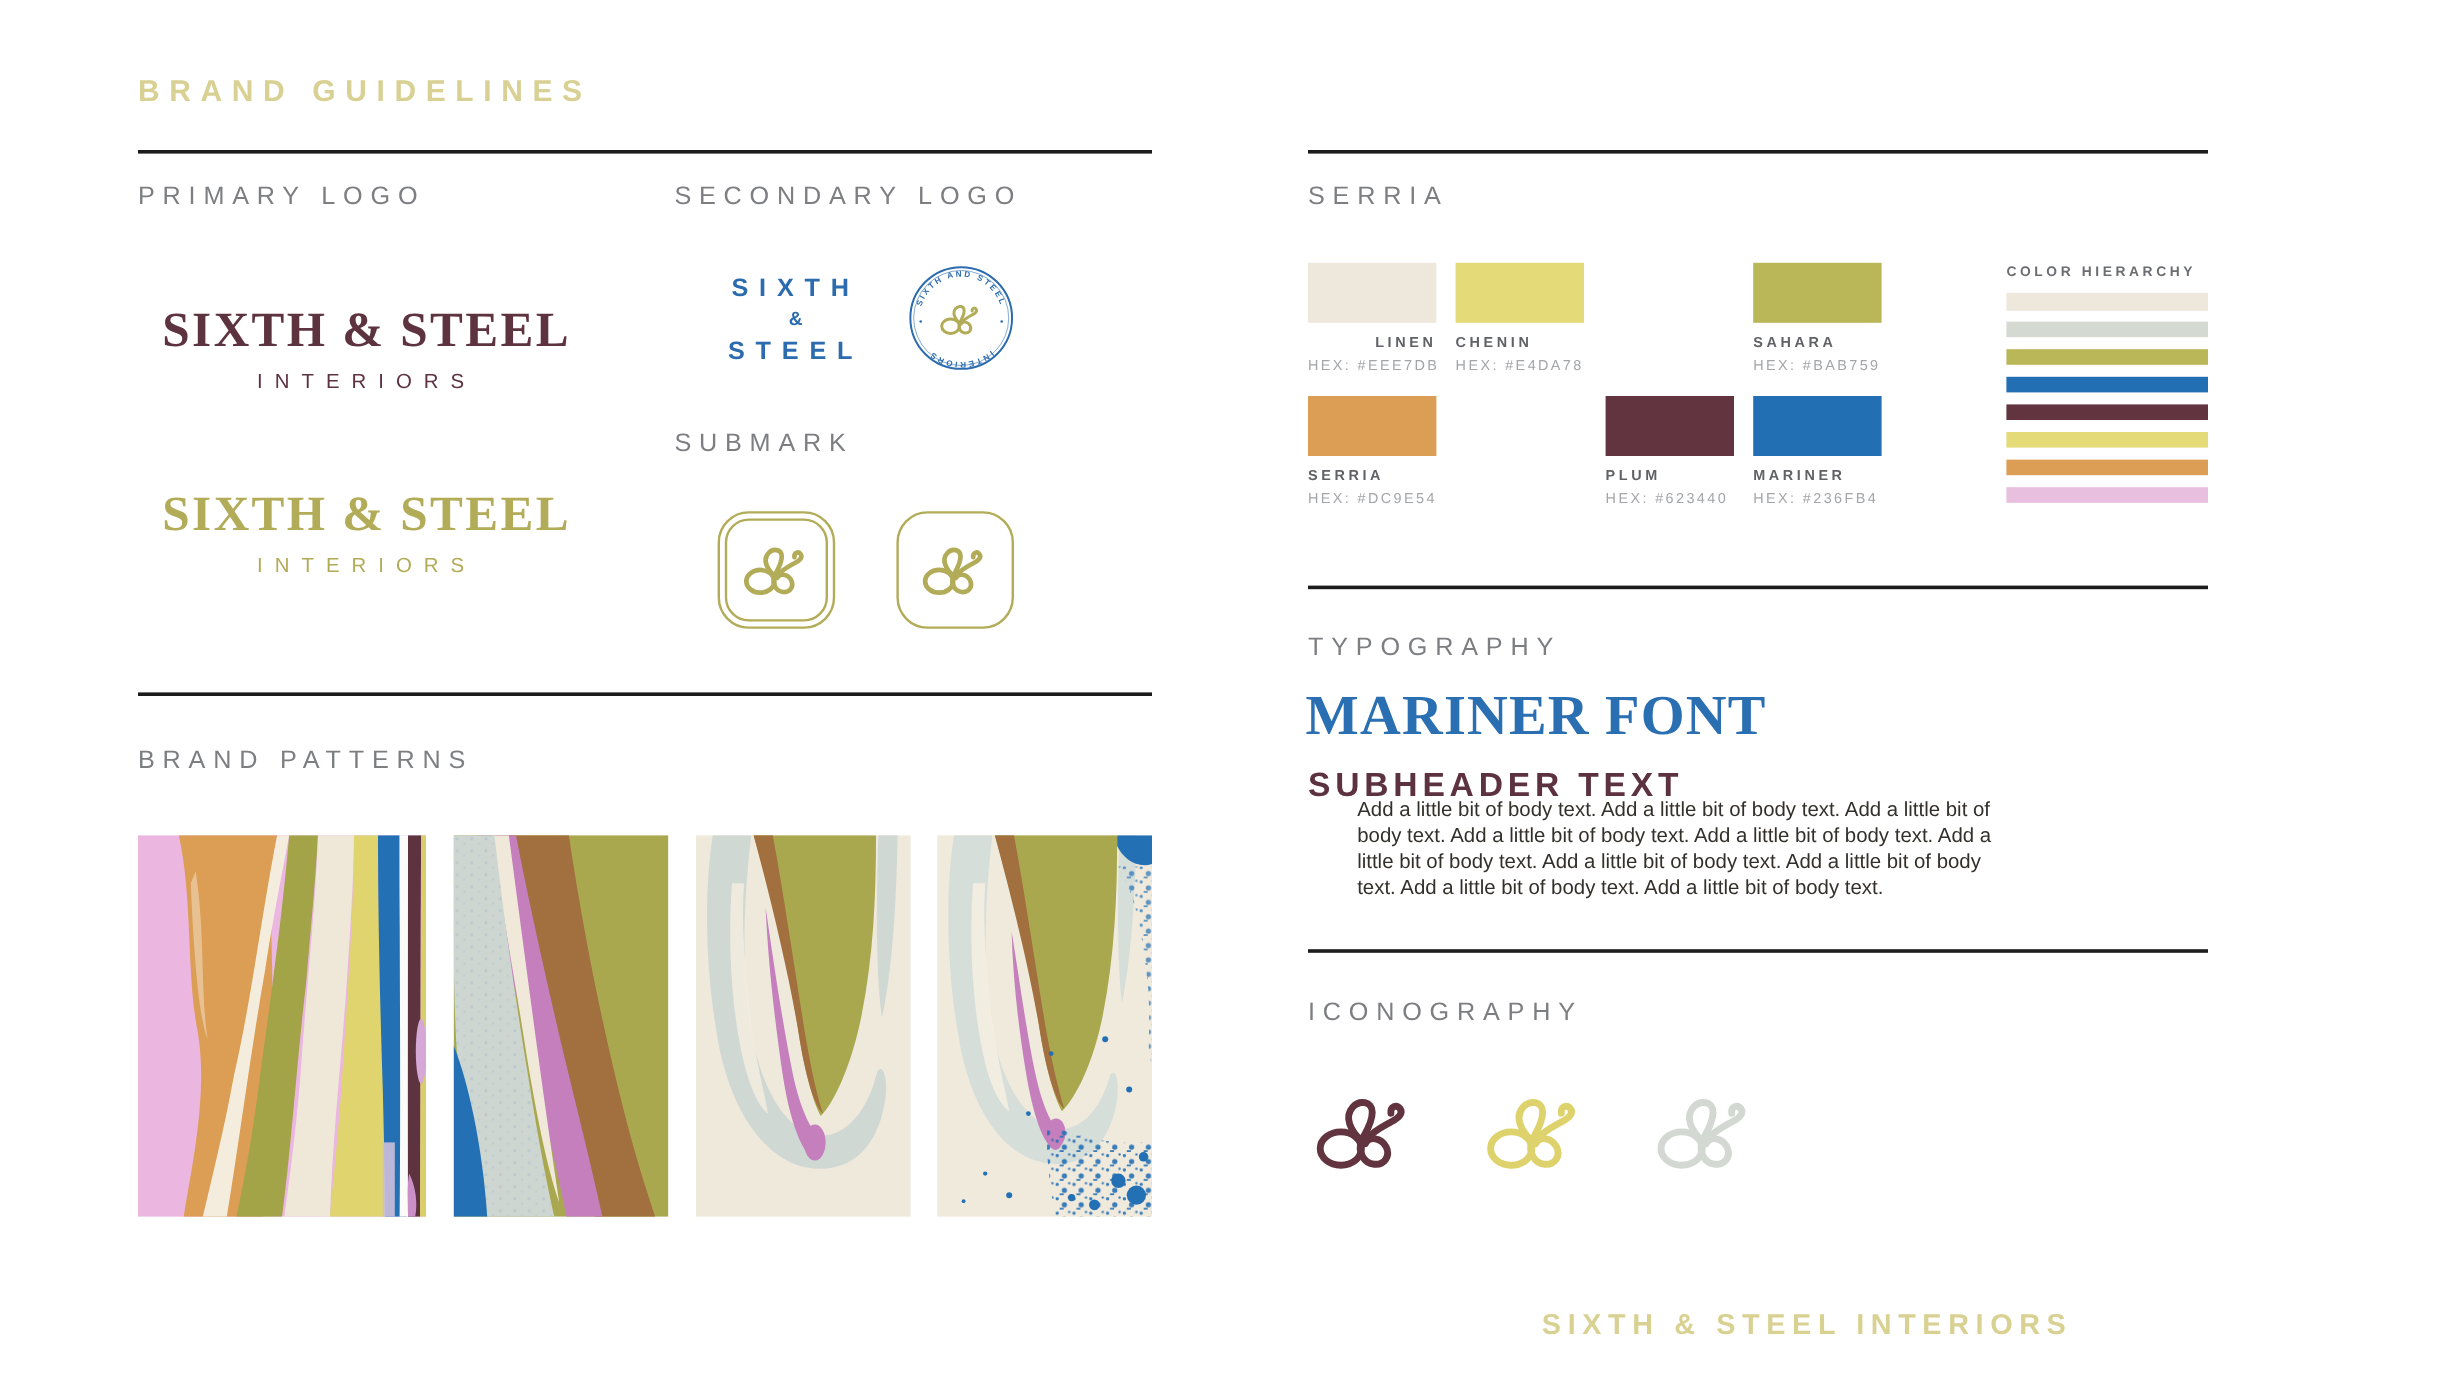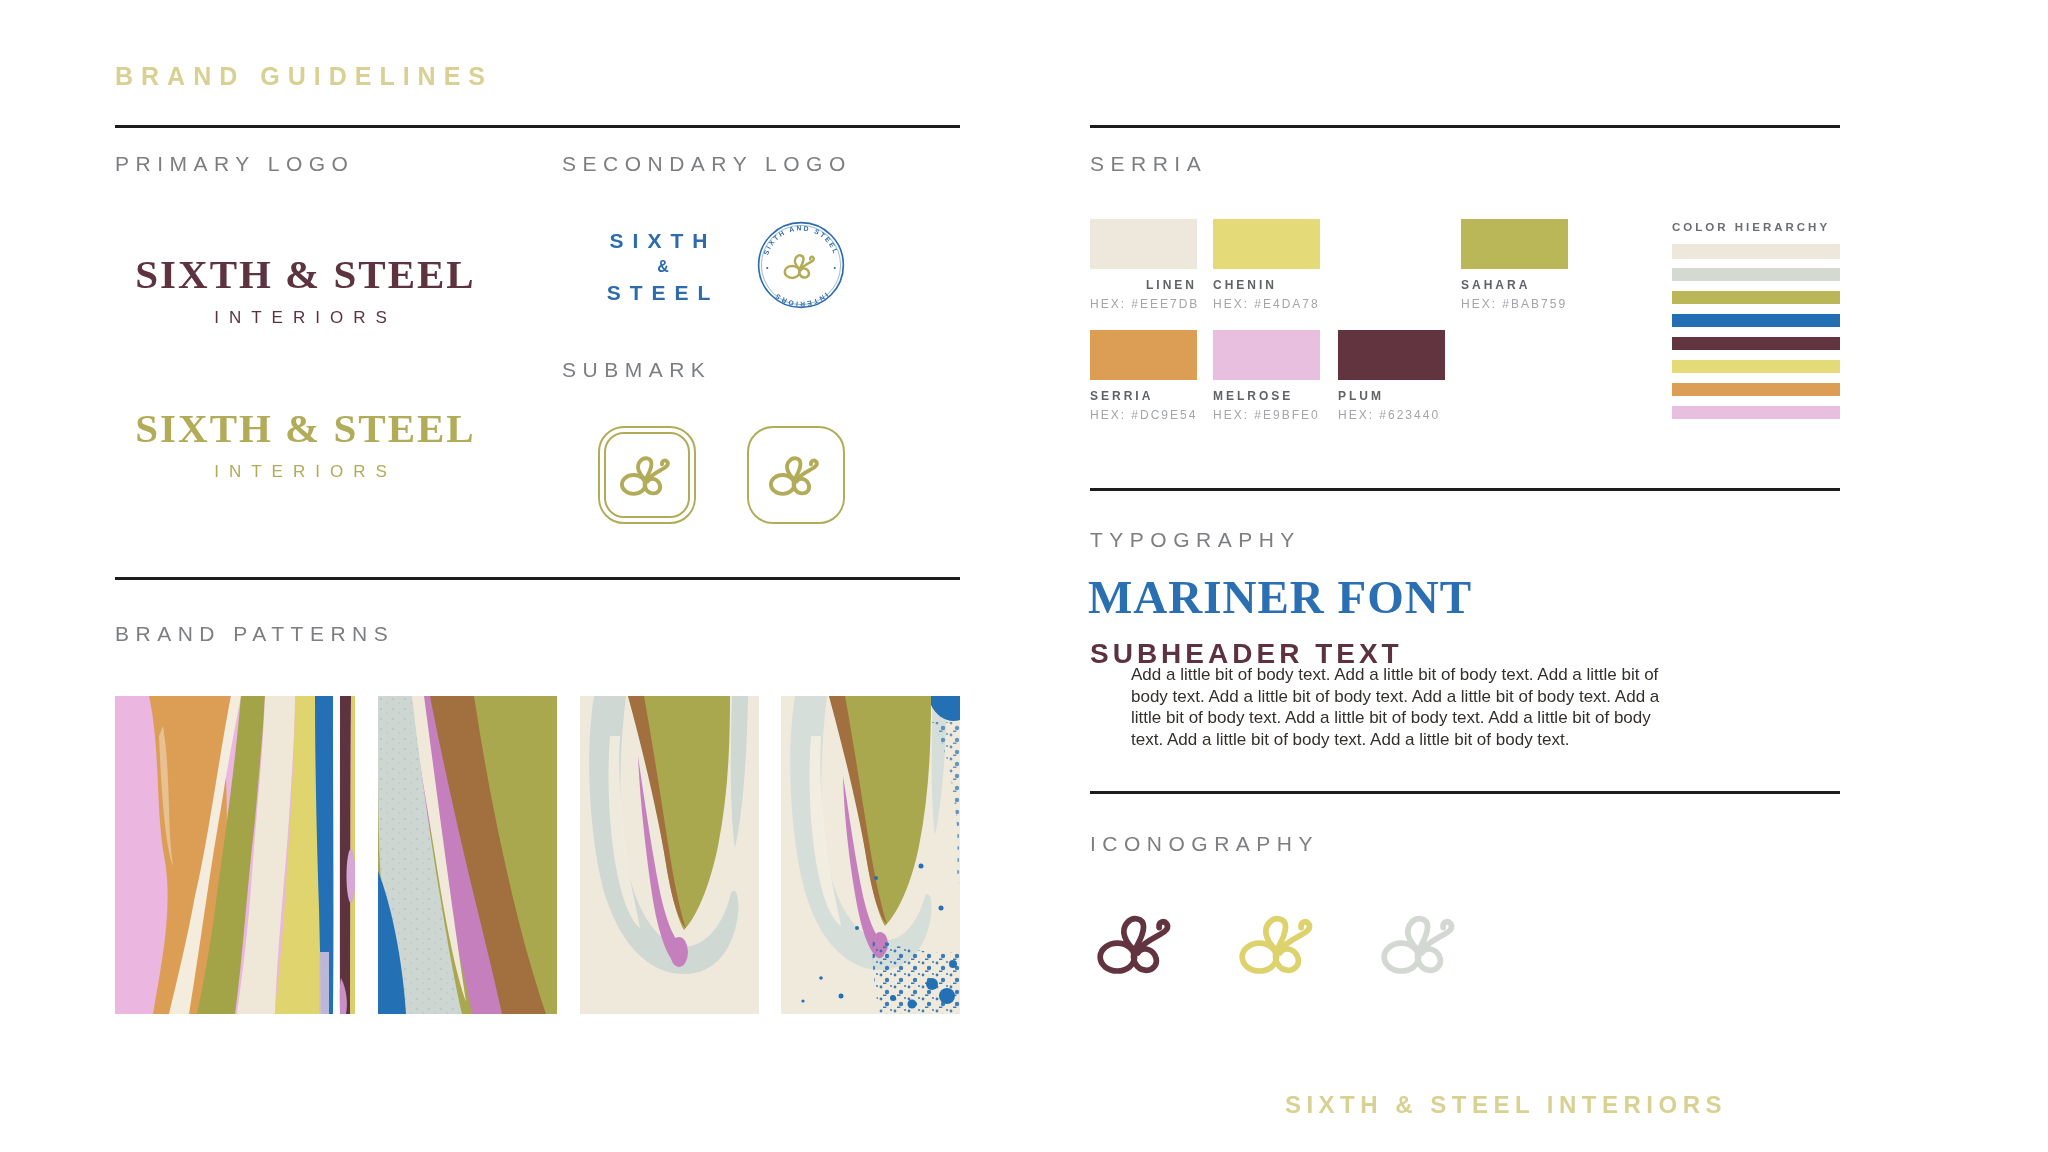--- a/index.html
+++ b/index.html
@@ -221,29 +221,29 @@
     <div class="swatch-chip" style="background: rgb(186, 183, 89);"></div>
     <div class="swatch-name">SAHARA</div>
     <div class="swatch-hex"><span>HEX: </span><span>#BAB759</span></div>
   </div>
 
   <div class="swatch-cell" style="left:1090px; top:330px;">
     <div class="swatch-chip" style="background: rgb(220, 158, 84);"></div>
     <div class="swatch-name">SERRIA</div>
     <div class="swatch-hex"><span>HEX: </span><span>#DC9E54</span></div>
   </div>
-  <div class="swatch-cell" style="left:1213px; top:330px;">
-    <div class="swatch-chip" style="background: rgb(233, 191, 224);"></div>
-    <div class="swatch-name">MELROSE</div>
-    <div class="swatch-hex"><span>HEX: </span><span>#E9BFE0</span></div>
-  </div>
   <div class="swatch-cell" style="left:1338px; top:330px;">
     <div class="swatch-chip" style="background: rgb(98, 52, 64);"></div>
     <div class="swatch-name">PLUM</div>
     <div class="swatch-hex"><span>HEX: </span><span>#623440</span></div>
+  </div>
+  <div class="swatch-cell" style="left:1461px; top:330px;">
+    <div class="swatch-chip" style="background: rgb(35, 111, 180);"></div>
+    <div class="swatch-name">MARINER</div>
+    <div class="swatch-hex"><span>HEX: </span><span>#236FB4</span></div>
   </div>
 
   <div class="abs" style="left:1672px; top:221px; width:261px; height:210px;">
     <div class="hier-label">COLOR HIERARCHY</div>
     <div class="hier-bar" style="top: 23px; height: 15px; background: rgb(238, 231, 219);"></div>
     <div class="hier-bar" style="top: 47px; background: rgb(212, 218, 209);"></div>
     <div class="hier-bar" style="top: 70px; background: rgb(186, 183, 89);"></div>
     <div class="hier-bar" style="top: 93px; background: rgb(35, 111, 180);"></div>
     <div class="hier-bar" style="top: 116px; background: rgb(98, 52, 64);"></div>
     <div class="hier-bar" style="top: 139px; background: rgb(228, 218, 120);"></div>

